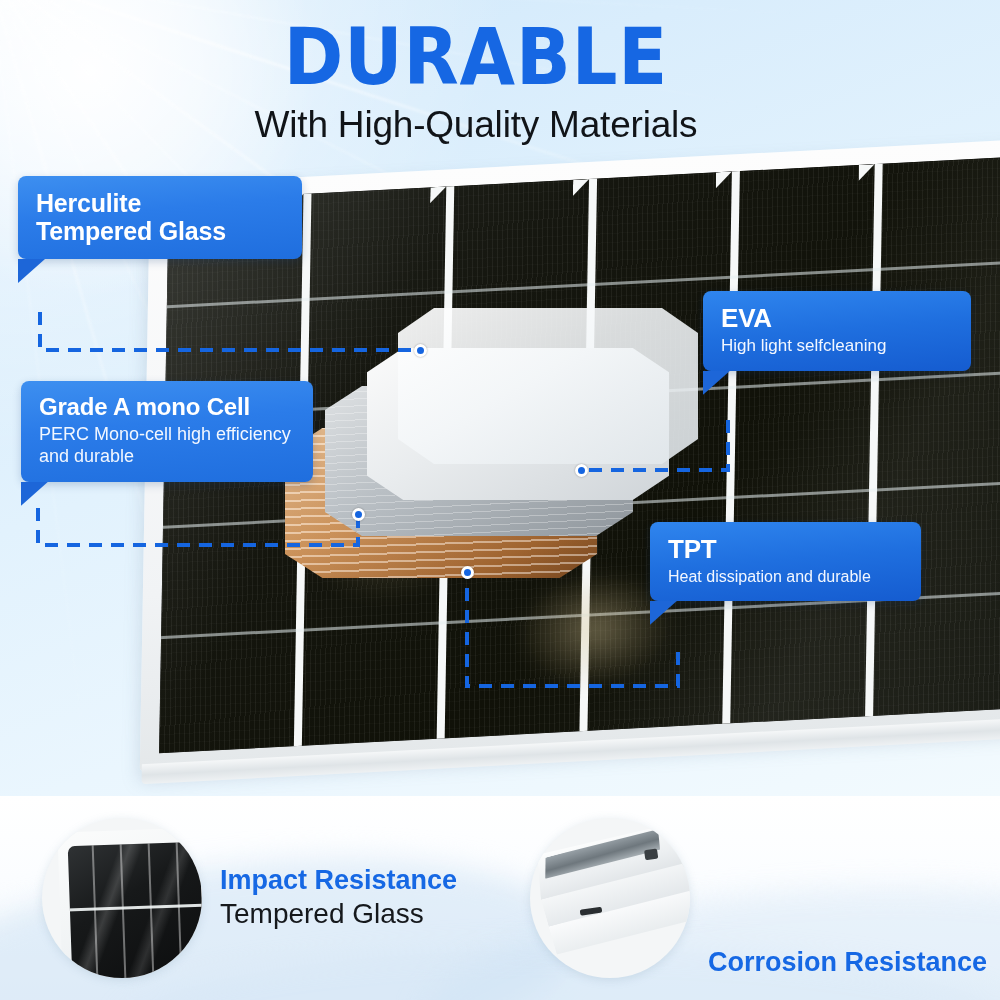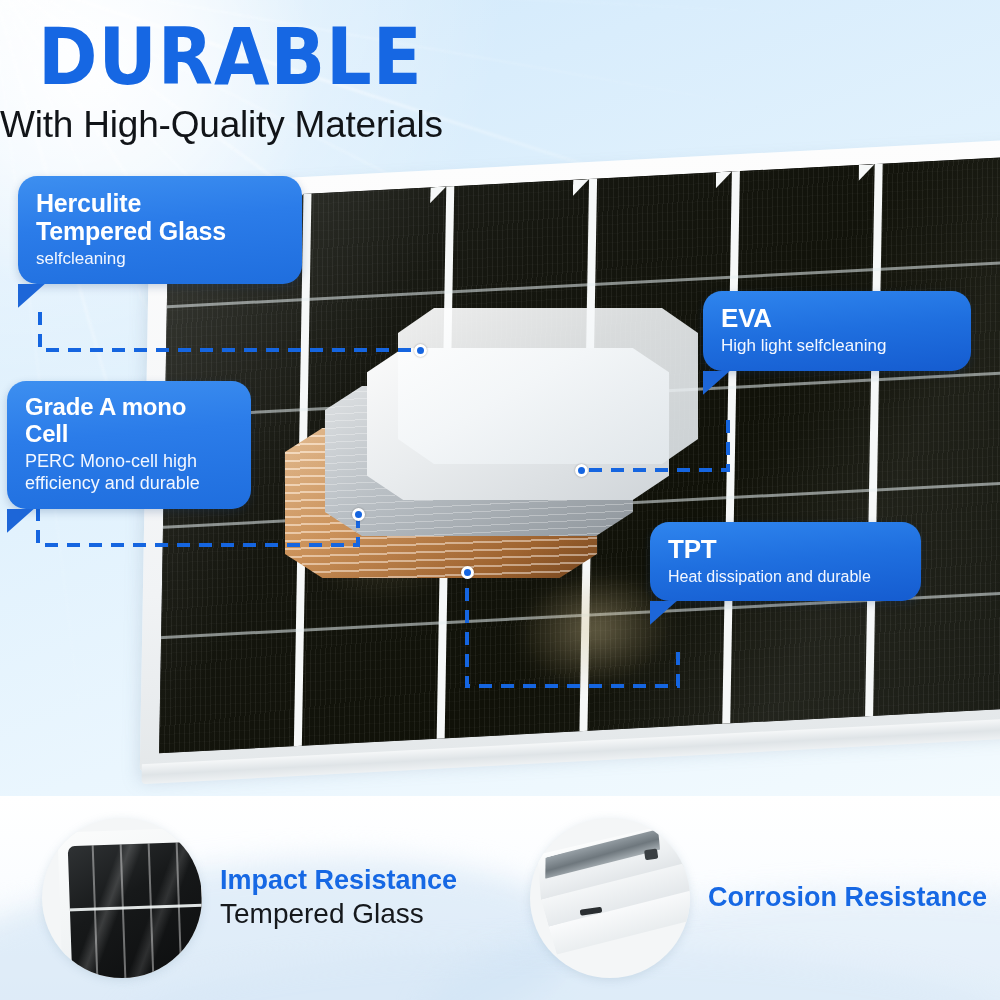--- a/index.html
+++ b/index.html
@@ -92,61 +92,61 @@
       linear-gradient(150deg,#f0c79a,#d79a5f 40%,#a96a33 78%,#7c4a20);
     box-shadow:0 8px 16px rgba(0,0,0,.40);}
 
   
   .conn{position:absolute;left:0;top:0;width:1000px;height:796px;pointer-events:none;}
   .dot{position:absolute;width:13px;height:13px;border-radius:50%;
        background:#1565e0;border:3px solid #ffffff;box-sizing:border-box;
        box-shadow:0 0 2px rgba(0,0,0,.35);}
 
   
-  .callout{position:absolute;border-radius:19px;box-sizing:border-box;
+  .callout{position:absolute;border-radius:8px;box-sizing:border-box;
     padding:13px 18px 14px 18px;
     background:linear-gradient(175deg,#3d8ff0 0%,#2b7ce9 42%,#1f6ede 100%);
     box-shadow:0 3px 9px rgba(20,60,120,.22);}
   .callout.dense{background:linear-gradient(175deg,#2f85ee 0%,#1f6fdf 48%,#155cd0 100%);}
   .callout .tail{position:absolute;left:0;top:100%;width:27px;height:24px;
     background:#1d66d8;clip-path:polygon(0 0,100% 0,0 100%);}
   .c-title{color:#ffffff;font-weight:bold;line-height:1.12;letter-spacing:-.2px;}
   .c-sub{color:#f2f7ff;line-height:1.22;}
 
   #c-herculite{left:18px;top:176px;width:284px;}
   #c-herculite .c-title{font-size:25px;}
   #c-herculite .c-sub{font-size:17px;margin-top:4px;}
-  #c-grade{left:7px;top:381px;width:244px;}
+  #c-grade{left:21px;top:381px;width:292px;}
   #c-grade .c-title{font-size:24px;}
   #c-grade .c-sub{font-size:18px;margin-top:3px;}
   #c-eva{left:703px;top:291px;width:268px;}
   #c-eva .c-title{font-size:26px;}
   #c-eva .c-sub{font-size:17px;margin-top:3px;}
   #c-tpt{left:650px;top:522px;width:271px;}
   #c-tpt .c-title{font-size:26px;}
   #c-tpt .c-sub{font-size:16px;margin-top:3px;}
 
   
-  .hdr{position:absolute;left:0;top:0;width:952px;}
+  .hdr{position:absolute;left:0;top:0;width:952px;text-align:center;}
   .hdr-title{margin-top:20px;font-size:78px;line-height:.95;font-weight:bold;color:#1667e3;
     font-family:"DejaVu Sans", sans-serif;
     letter-spacing:1px;transform:scaleX(.92);transform-origin:center;}
   .hdr-sub{margin-top:10px;font-size:37px;color:#111418;font-weight:normal;letter-spacing:-.2px;}
 
   
   .bottom{position:absolute;left:0;top:796px;width:1000px;height:204px;overflow:hidden;
     background:linear-gradient(180deg,#ffffff 0%,#fbfdff 40%,#f1f7fc 100%);}
   .bwave{position:absolute;border-radius:50%;background:rgba(205,226,244,.55);filter:blur(14px);}
   .bwave.w1{left:-120px;top:70px;width:700px;height:220px;transform:rotate(-7deg);}
   .bwave.w2{left:420px;top:95px;width:760px;height:200px;transform:rotate(-4deg);opacity:.7;}
   .bwave.w3{left:120px;top:150px;width:900px;height:160px;opacity:.5;}
 
   .feat{position:absolute;top:22px;display:flex;align-items:center;}
   #feat-impact{left:42px;}
-  #feat-corrosion{left:530px;}
+  #feat-corrosion{left:530px;align-items:flex-end;}
   .feat-circle{position:relative;width:160px;height:160px;border-radius:50%;overflow:hidden;
     background:#f4f6f7;box-shadow:0 2px 10px rgba(120,150,175,.22);flex:0 0 auto;}
   .feat-text{margin-left:18px;}
   .feat-title{font-size:27px;font-weight:bold;color:#1668e4;line-height:1.1;}
   .feat-sub{font-size:28px;color:#15181c;line-height:1.15;margin-top:2px;}
 
   
   .ic-frame{position:absolute;left:18px;top:12px;width:150px;height:150px;
     background:linear-gradient(160deg,#fbfcfc,#e9edef);border-radius:4px;
     transform:rotate(-2deg);}
@@ -246,21 +246,20 @@
       <polyline points="678,652 678,686 467,686 467,576" fill="none" stroke="#1565e0" stroke-width="4" stroke-dasharray="13,9"></polyline>
     </svg>
 
     <div class="dot" style="left:414px;top:344px;"></div>
     <div class="dot" style="left:352px;top:508px;"></div>
     <div class="dot" style="left:575px;top:464px;"></div>
     <div class="dot" style="left:461px;top:566px;"></div>
 
     <div class="callout" id="c-herculite">
       <div class="c-title"><span>Herculite</span><br><span>Tempered Glass</span></div>
-      <div class="c-sub">selfcleaning</div>
       <div class="tail"></div>
     </div>
 
     <div class="callout" id="c-grade">
       <div class="c-title">Grade A mono Cell</div>
       <div class="c-sub">PERC Mono-cell high efficiency and durable</div>
       <div class="tail"></div>
     </div>
 
     <div class="callout dense" id="c-eva">

